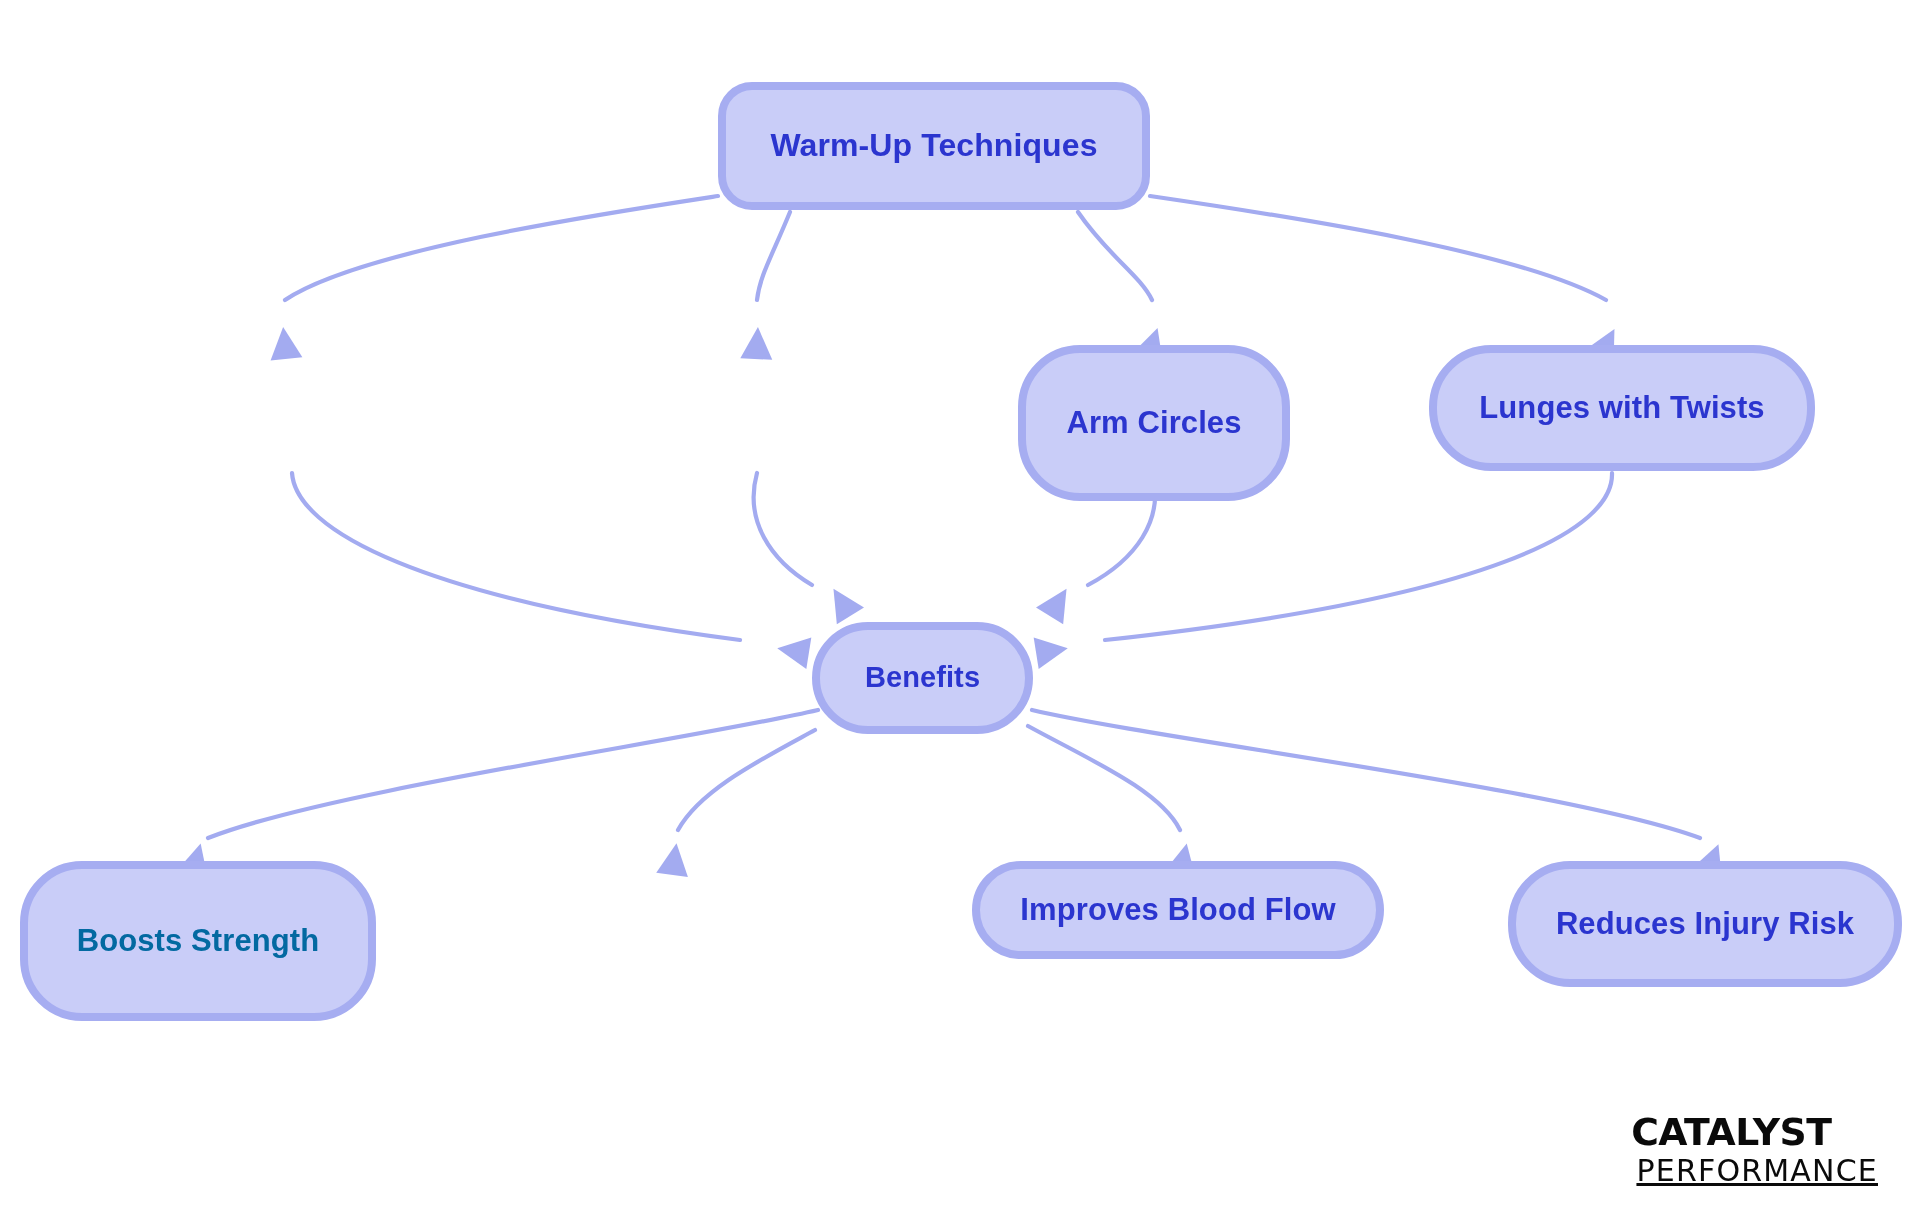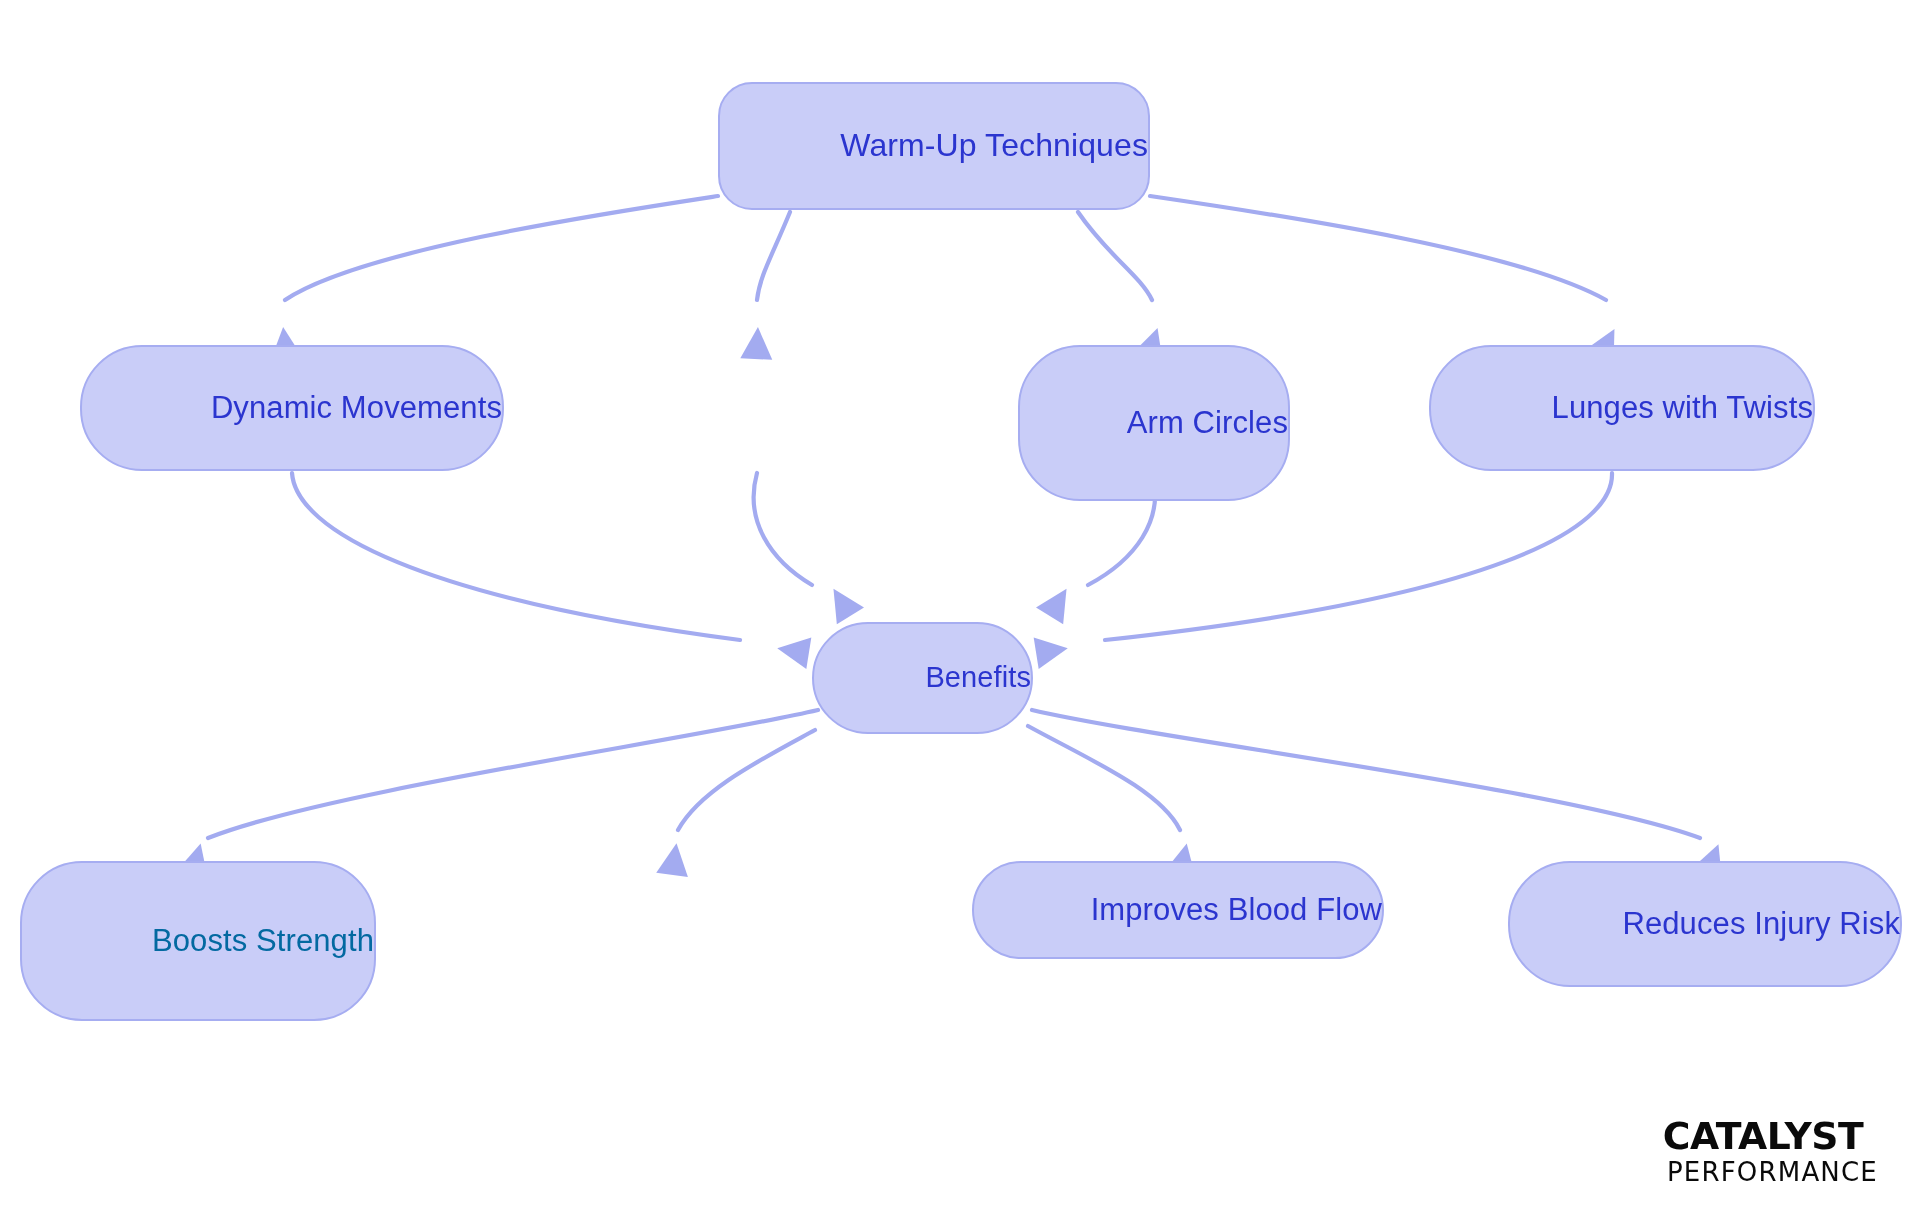--- a/index.html
+++ b/index.html
@@ -41,27 +41,27 @@
     width: 1920px;
     height: 1215px;
     z-index: 2;
   }
 
   .node {
     position: absolute;
     box-sizing: border-box;
     display: flex;
     align-items: center;
-    justify-content: flex-end;
+    justify-content: center;
     background: #c9cdf8;
-    border: 2px solid #0369a1;
+    border: 8px solid #0369a1;
     border-radius: 62px;
     color: #2b35cf;
     font-size: 31px;
-    font-weight: 400;
+    font-weight: 700;
     letter-spacing: 0.1px;
     white-space: nowrap;
     line-height: 1;
   }
 
   .node.root {
     font-size: 32px;
     border-radius: 34px;
   }
 
@@ -92,24 +92,25 @@
     font-size: 37px;
     letter-spacing: -0.5px;
     line-height: 0.98;
     transform: scaleX(1.02);
     transform-origin: right center;
   }
   #brand .brand-secondary {
     display: block;
     font-family: "DejaVu Sans", sans-serif;
     font-weight: 400;
-    font-size: 26px;
+    font-size: 30px;
     letter-spacing: 1.2px;
     line-height: 1.1;
     margin-top: 3px;
+    text-decoration: underline;
   }
 </style>
 </head>
 <body>
 
 <div id="canvas">
 
   <svg id="edge-layer" viewBox="0 0 1920 1215" xmlns="http://www.w3.org/2000/svg">
     <g id="edges-group" fill="none" stroke="#a3abf0" stroke-width="4.2" stroke-linecap="round">
         <path d="M 718 196 C 600 214, 360 250, 285 300" stroke="#a3abf0"></path>
@@ -138,23 +139,20 @@
         <polygon points="0,-18 16,14 -16,14" fill="#a3abf0" transform="translate(674,861) rotate(8)"></polygon>
         <polygon points="0,-18 16,14 -16,14" fill="#a3abf0" transform="translate(1183,861) rotate(12)"></polygon>
         <polygon points="0,-18 16,14 -16,14" fill="#a3abf0" transform="translate(1712,861) rotate(21)"></polygon>
       </g>
   </svg>
 
   <div id="node-layer">
       <div class="node root" style="left: 718px; top: 82px; width: 432px; height: 128px; background: rgb(201, 205, 248); border-color: rgb(166, 173, 241); color: rgb(43, 53, 207);">
         <span class="node-label">Warm-Up Techniques</span>
       </div>
-      <div class="node" style="left: 80px; top: 345px; width: 424px; height: 126px; background: rgb(201, 205, 248); border-color: rgb(166, 173, 241); color: rgb(43, 53, 207);">
-        <span class="node-label">Dynamic Movements</span>
-      </div>
       <div class="node" style="left: 1018px; top: 345px; width: 272px; height: 156px; background: rgb(201, 205, 248); border-color: rgb(166, 173, 241); color: rgb(43, 53, 207);">
         <span class="node-label">Arm Circles</span>
       </div>
       <div class="node" style="left: 1429px; top: 345px; width: 386px; height: 126px; background: rgb(201, 205, 248); border-color: rgb(166, 173, 241); color: rgb(43, 53, 207);">
         <span class="node-label">Lunges with Twists</span>
       </div>
       <div class="node hub" style="left: 812px; top: 622px; width: 221px; height: 112px; background: rgb(201, 205, 248); border-color: rgb(166, 173, 241); color: rgb(43, 53, 207);">
         <span class="node-label">Benefits</span>
       </div>
       <div class="node" style="left: 20px; top: 861px; width: 356px; height: 160px; background: rgb(201, 205, 248); border-color: rgb(166, 173, 241); color: #0369a1;">

